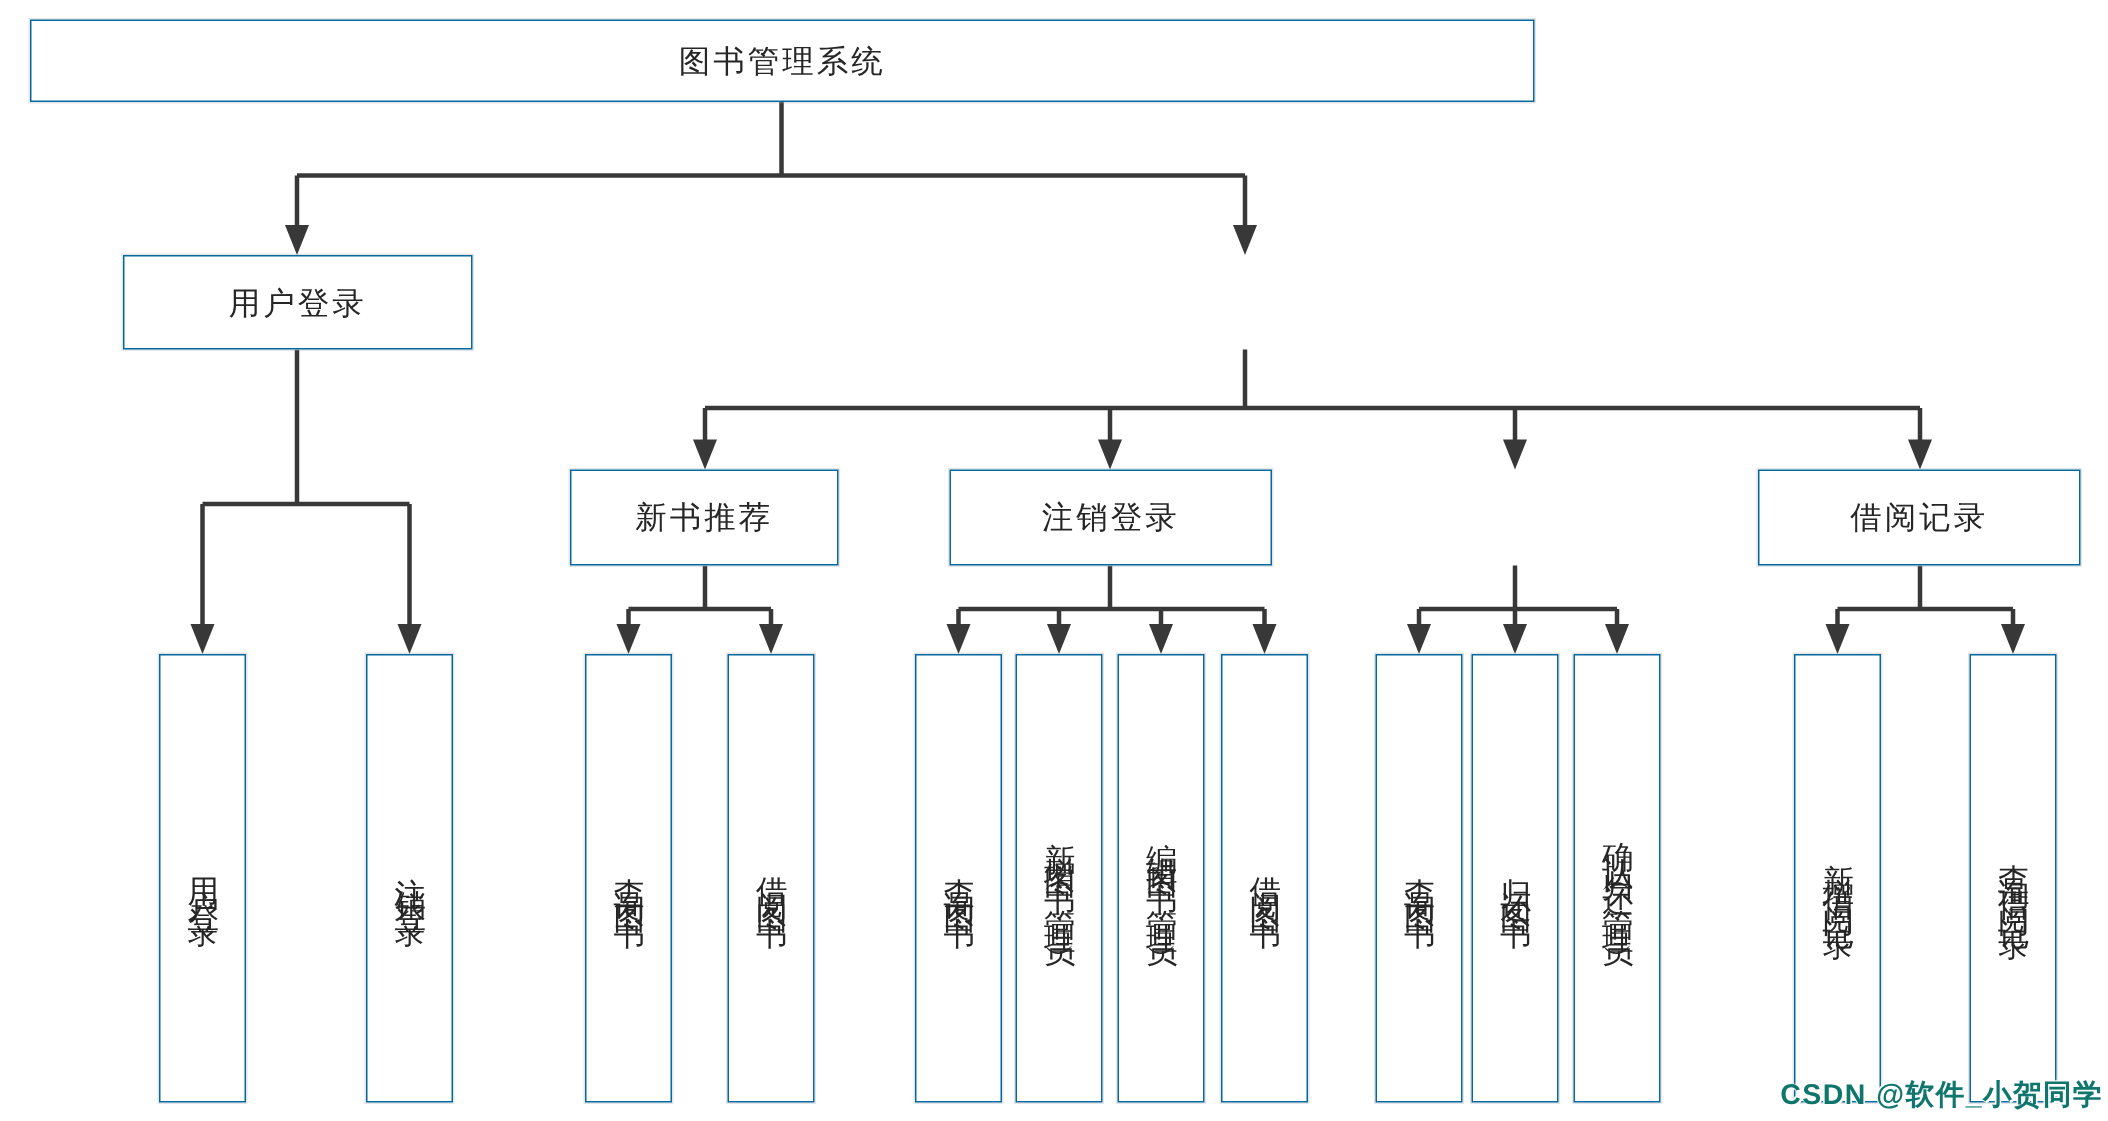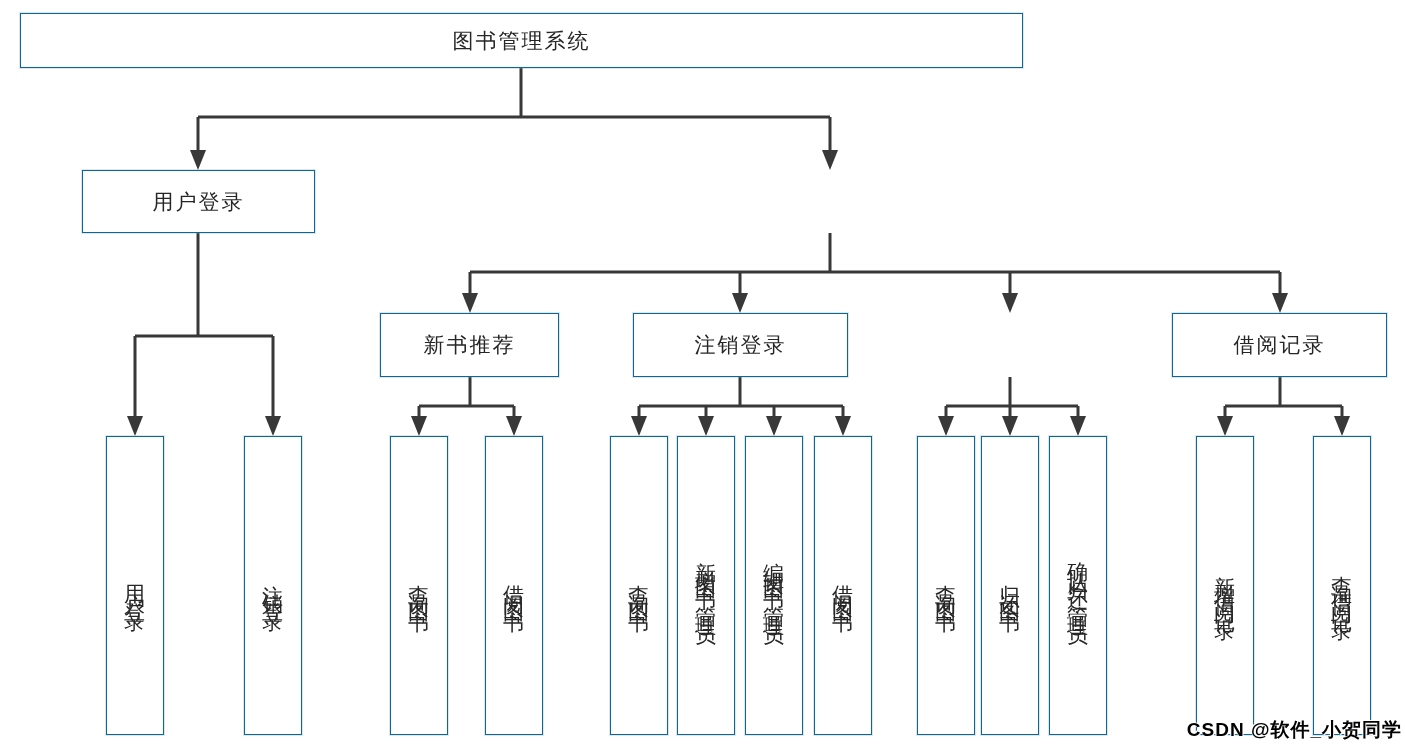--- a/index.html
+++ b/index.html
@@ -51,21 +51,21 @@
     white-space: nowrap;
   }
   .watermark {
     position: absolute;
     right: 3px;
     bottom: 4px;
     z-index: 2;
     font-size: 19px;
     font-weight: 600;
     letter-spacing: 1px;
-    color: #000000;
+    color: #0f766e;
     text-shadow: 0 0 2px #ffffff, 1px 1px 0 #ffffff, -1px -1px 0 #ffffff;
     white-space: nowrap;
   }
 </style>
 </head>
 <body>
 
 <div class="stage">
 
   <svg class="connectors" width="1405" height="747" viewBox="0 0 1405 747">

